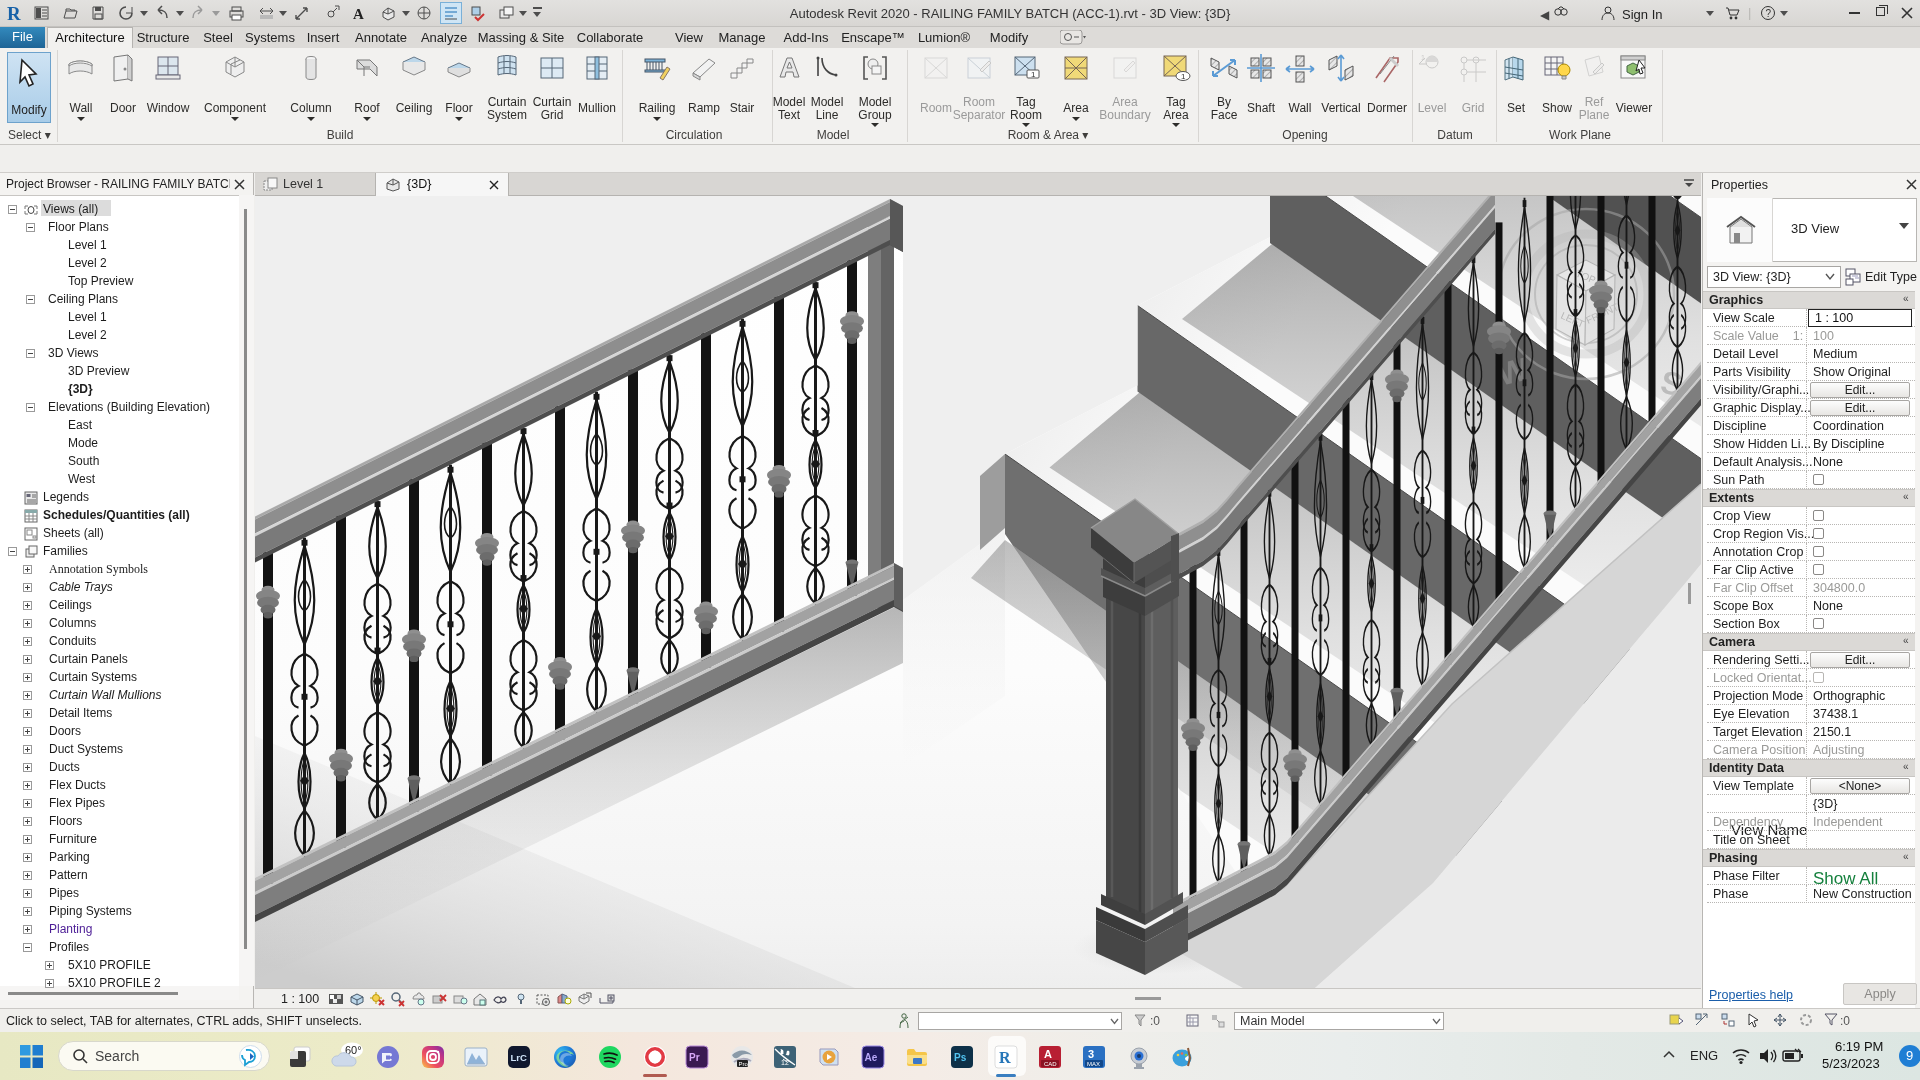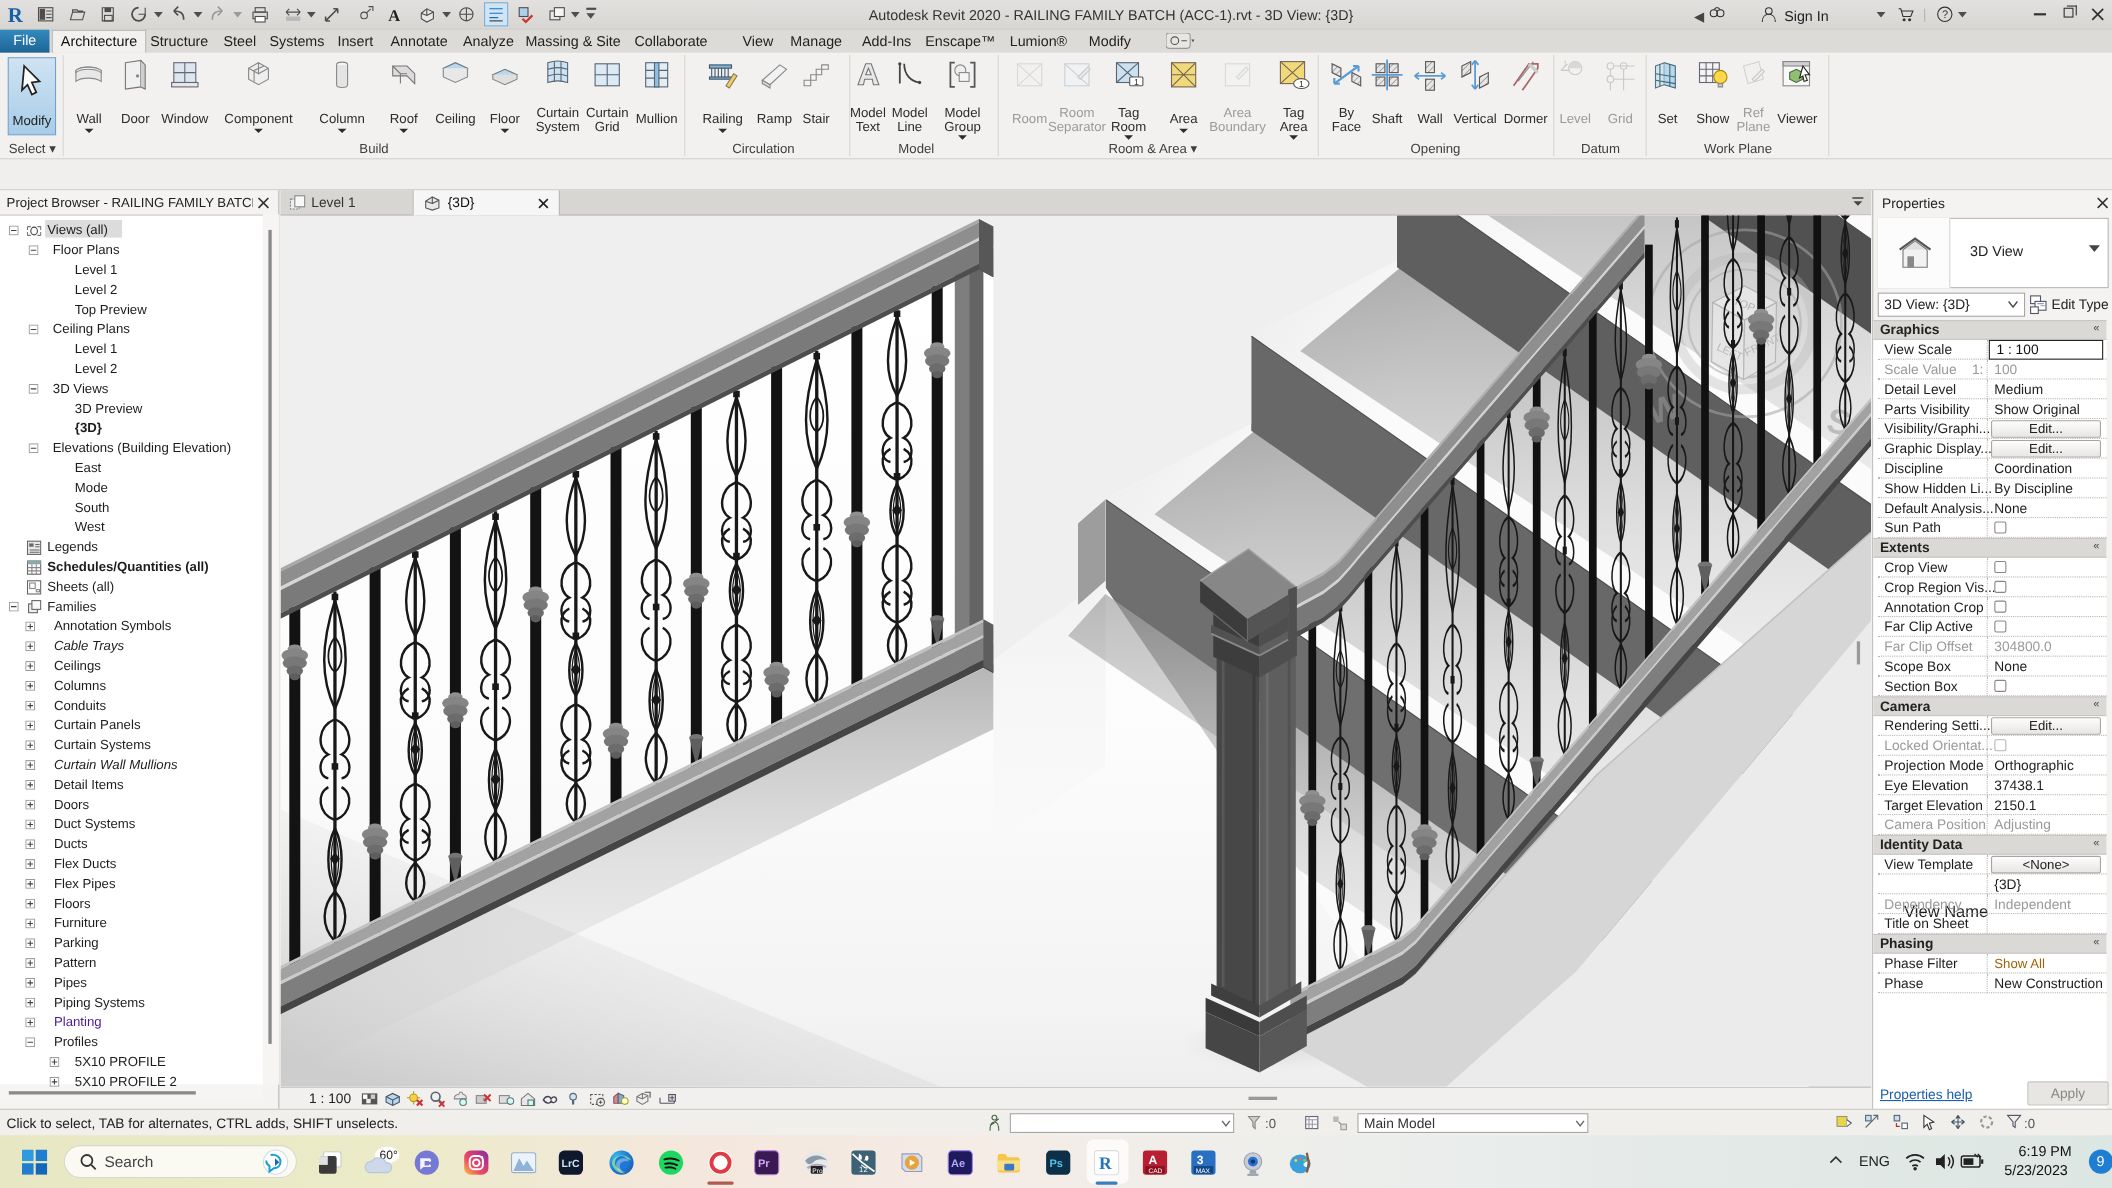--- a/index.html
+++ b/index.html
@@ -476,21 +476,21 @@
   </svg>
 <div class="tx" style="left:43px;top:544px;font-size:12px;color:#1c1c1c;font-weight:normal;">Families</div>
 <svg class="abs" style="left:8px;top:547px" width="9" height="9" viewBox="0 0 9 9">
     <rect x="0.5" y="0.5" width="8" height="8" fill="#fff" stroke="#9a9a9a"></rect>
     <path d="M2 4.5 H7" stroke="#444"></path>
   </svg>
 <svg class="abs" style="left:24px;top:545px" width="14" height="14" viewBox="0 0 14 14">
     <rect x="2" y="4" width="8" height="8" fill="#eee" stroke="#666"></rect>
     <rect x="5" y="1" width="8" height="8" fill="#f8f8f8" stroke="#666"></rect>
   </svg>
-<div class="tx" style="left:49px;top:562px;font-size:12px;color:#1c1c1c;font-weight:normal;">Annotation Symbols</div>
+<div class="tx" style="left:49px;top:562px;font-size:12px;color:#1c1c1c;font-weight:normal;font-family:Liberation Serif, serif;">Annotation Symbols</div>
 <svg class="abs" style="left:23px;top:565px" width="9" height="9" viewBox="0 0 9 9">
     <rect x="0.5" y="0.5" width="8" height="8" fill="#fff" stroke="#9a9a9a"></rect>
     <path d="M2 4.5 H7 M4.5 2 V7" stroke="#444"></path>
   </svg>
 <div class="tx" style="left:49px;top:580px;font-size:12px;color:#1c1c1c;font-weight:normal;font-style:italic;">Cable Trays</div>
 <svg class="abs" style="left:23px;top:583px" width="9" height="9" viewBox="0 0 9 9">
     <rect x="0.5" y="0.5" width="8" height="8" fill="#fff" stroke="#9a9a9a"></rect>
     <path d="M2 4.5 H7 M4.5 2 V7" stroke="#444"></path>
   </svg>
 <div class="tx" style="left:49px;top:598px;font-size:12px;color:#1c1c1c;font-weight:normal;">Ceilings</div>
@@ -843,21 +843,21 @@
 <div class="abs" style="left:4px;top:675px;width:208px;height:1px;border-bottom:1px dotted #b8b6b3;"></div>
 <div class="tx" style="left:10px;top:660px;font-size:12.5px;color:#1e1e1e;">Title on Sheet</div>
 <div class="abs" style="left:103px;top:658px;width:1px;height:18px;border-left:1px dotted #b8b6b3;"></div>
 <div class="tx" style="left:110px;top:660px;font-size:12.5px;color:#1e1e1e;"></div>
 <div class="abs" style="left:0px;top:676px;width:212px;height:18px;background:#dbd9d6;border-top:1px solid #c8c6c3;border-bottom:1px solid #c8c6c3;"></div>
 <div class="tx" style="left:6px;top:678px;font-size:12.5px;font-weight:bold;color:#222;">Phasing</div>
 <div class="tx" style="left:200px;top:678px;font-size:10px;color:#444;">«</div>
 <div class="abs" style="left:4px;top:711px;width:208px;height:1px;border-bottom:1px dotted #b8b6b3;"></div>
 <div class="tx" style="left:10px;top:696px;font-size:12.5px;color:#1e1e1e;">Phase Filter</div>
 <div class="abs" style="left:103px;top:694px;width:1px;height:18px;border-left:1px dotted #b8b6b3;"></div>
-<div class="tx" style="left:110px;top:696px;font-size:12px;color:#a16207;">Show All</div>
+<div class="tx" style="left:110px;top:696px;font-size:17px;color:#15803d;">Show All</div>
 <div class="abs" style="left:4px;top:729px;width:208px;height:1px;border-bottom:1px dotted #b8b6b3;"></div>
 <div class="tx" style="left:10px;top:714px;font-size:12.5px;color:#1e1e1e;">Phase</div>
 <div class="abs" style="left:103px;top:712px;width:1px;height:18px;border-left:1px dotted #b8b6b3;"></div>
 <div class="tx" style="left:110px;top:714px;font-size:12.5px;color:#1e1e1e;">New Construction</div>
 <div class="tx" style="left:6px;top:815px;font-size:12.5px;color:#1b5eaa;text-decoration:underline;">Properties help</div>
 <div class="abs" style="left:140px;top:810px;width:74px;height:22px;background:#e8e6e3;border:1px solid #c8c6c3;border-radius:2px;"></div>
 <div class="tx" style="left:177px;top:814px;transform:translateX(-50%);font-size:12.5px;color:#8a8886;">Apply</div>
 </div>
 <div class="abs" style="left:0;top:1008px;width:1920px;height:24px;background:#f0efec;border-top:1px solid #cbc9c6;">
 <div class="tx" style="left:6px;top:5px;font-size:12.5px;color:#222;">Click to select, TAB for alternates, CTRL adds, SHIFT unselects.</div>

